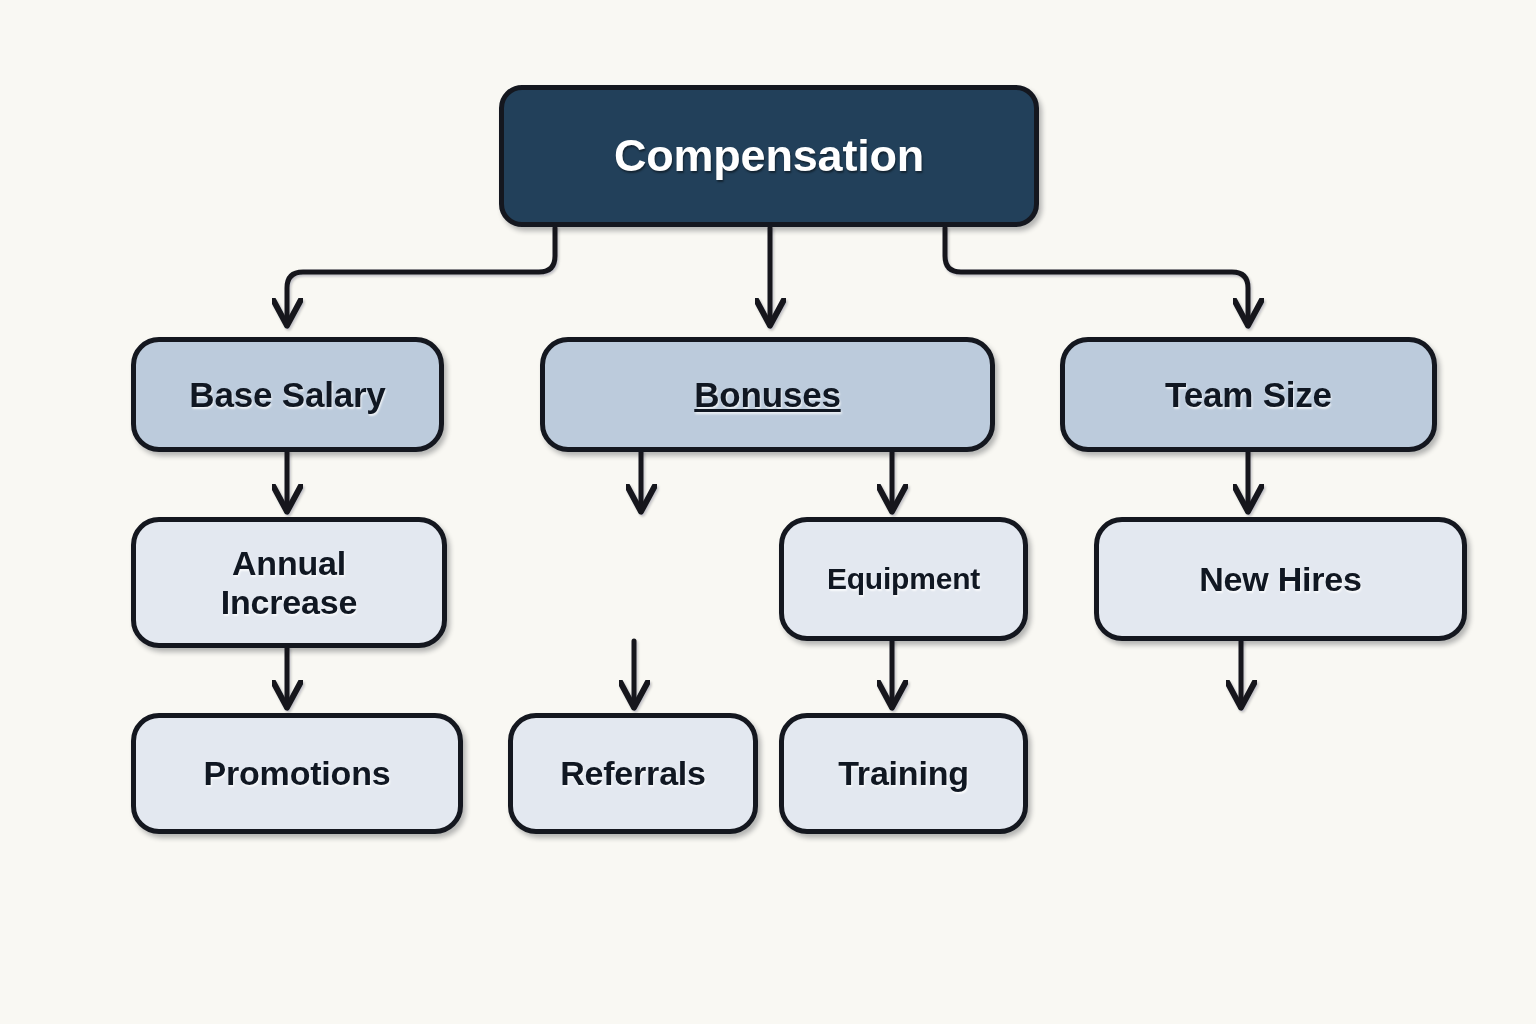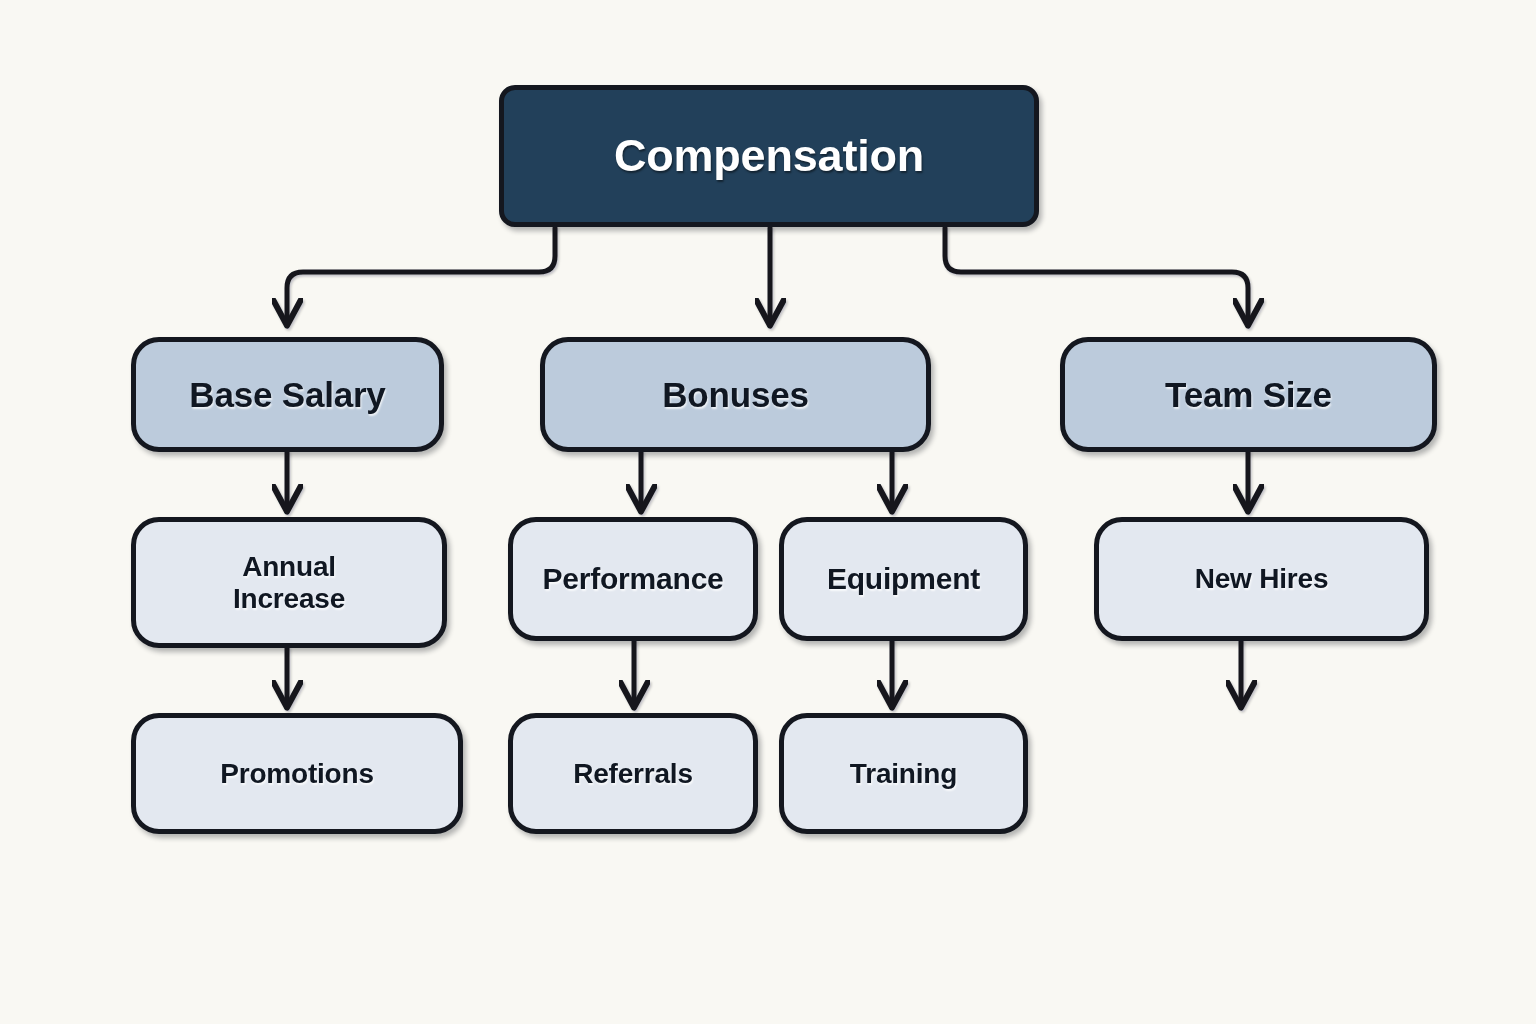--- a/index.html
+++ b/index.html
@@ -49,37 +49,37 @@
     box-sizing: border-box;
     white-space: pre-line;
   }
   
   .level-root {
     background: #22405a;
     color: #ffffff;
     font-weight: bold;
     font-size: 45px;
     border-width: 5px;
-    border-radius: 16px;
+    border-radius: 23px;
     text-shadow: 1px 2px 2px rgba(0,0,0,0.45);
   }
   
   .level-mid {
     background: #bccbdc;
     color: #101722;
     font-weight: bold;
     font-size: 35px;
     text-shadow: 1px 2px 2px rgba(255,255,255,0.75);
   }
   
   .level-pale {
     background: #e3e8f0;
     color: #101722;
     font-weight: bold;
-    font-size: 28px;
+    font-size: 34px;
     text-shadow: 1px 2px 2px rgba(255,255,255,0.8);
   }
   .level-pale.small {
     font-size: 30px;
   }
 </style>
 </head>
 <body>
 
 <div id="canvas">
@@ -121,42 +121,39 @@
   </svg>
 
   <div class="node level-root" style="left:499px; top:85px; width:540px; height:142px;">
     <span class="label">Compensation</span>
   </div>
 
   <div class="node level-mid" style="left:131px; top:337px; width:313px; height:115px;">
     <span class="label">Base Salary</span>
   </div>
 
-  <div class="node level-mid" style="left:540px; top:337px; width:391px; height:115px;">
+  <div class="node level-mid" style="left:540px; top:337px; width:455px; height:115px;text-decoration:underline;">
     <span class="label">Bonuses</span>
   </div>
 
   <div class="node level-mid" style="left:1060px; top:337px; width:377px; height:115px;">
     <span class="label">Team Size</span>
   </div>
 
   <div class="node level-pale" style="left:131px; top:517px; width:316px; height:131px;">
     <span class="label">Annual
 Increase</span>
   </div>
 
-  <div class="node level-pale small" style="left:508px; top:517px; width:250px; height:124px;">
-    <span class="label">Performance</span>
-  </div>
 
   <div class="node level-pale small" style="left:779px; top:517px; width:249px; height:124px;">
     <span class="label">Equipment</span>
   </div>
 
-  <div class="node level-pale" style="left:1094px; top:517px; width:335px; height:124px;justify-content:flex-end;">
+  <div class="node level-pale" style="left:1094px; top:517px; width:373px; height:124px;justify-content:flex-end;">
     <span class="label">New Hires</span>
   </div>
 
   <div class="node level-pale" style="left:131px; top:713px; width:332px; height:121px;">
     <span class="label">Promotions</span>
   </div>
 
   <div class="node level-pale" style="left:508px; top:713px; width:250px; height:121px;">
     <span class="label">Referrals</span>
   </div>

